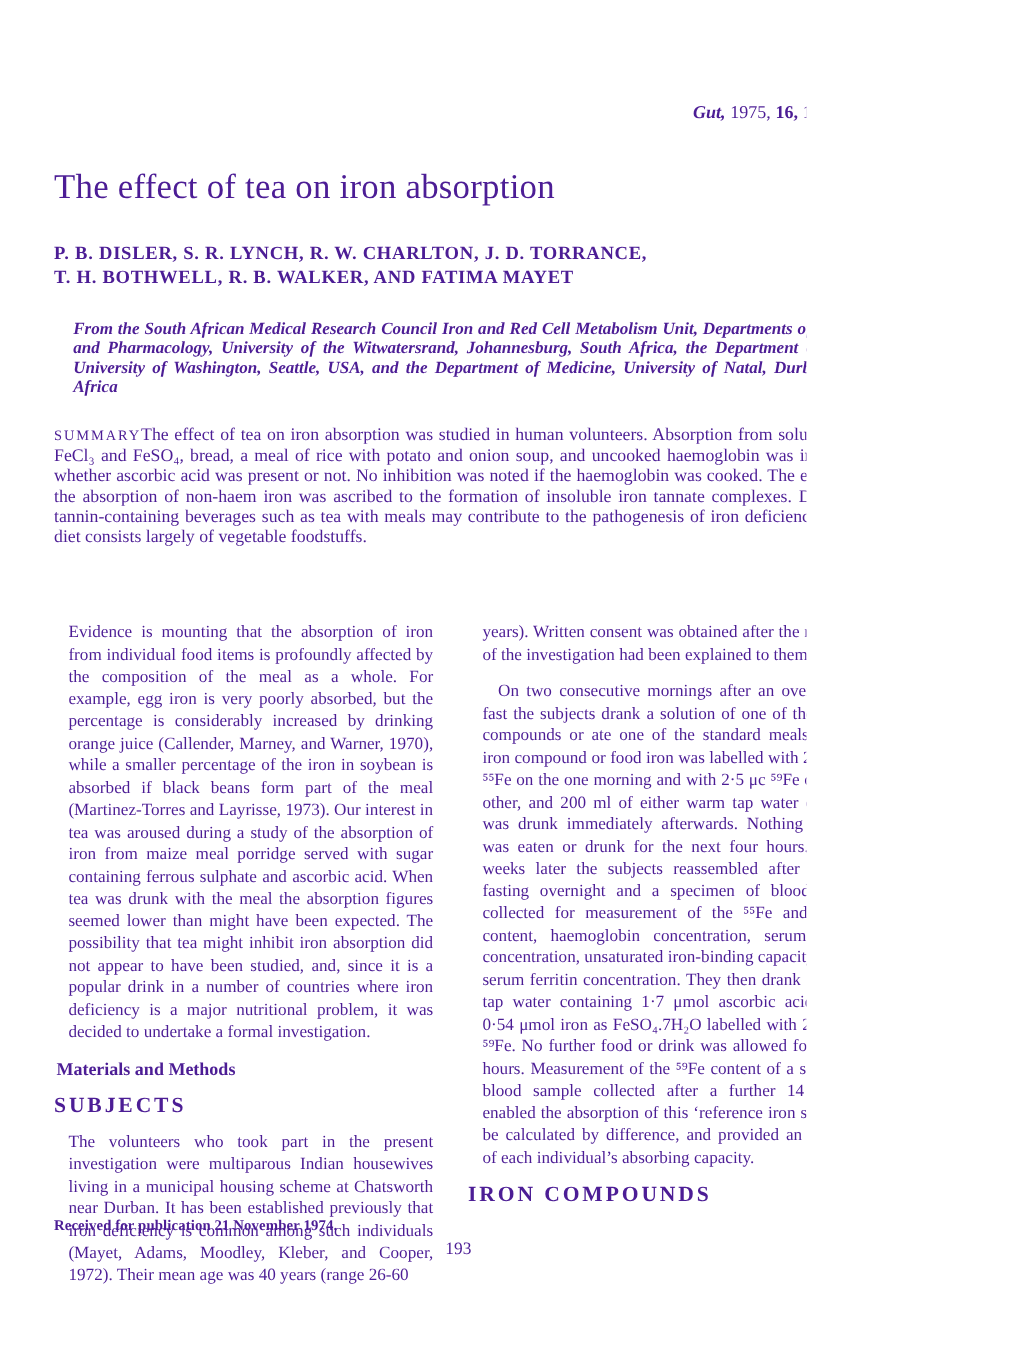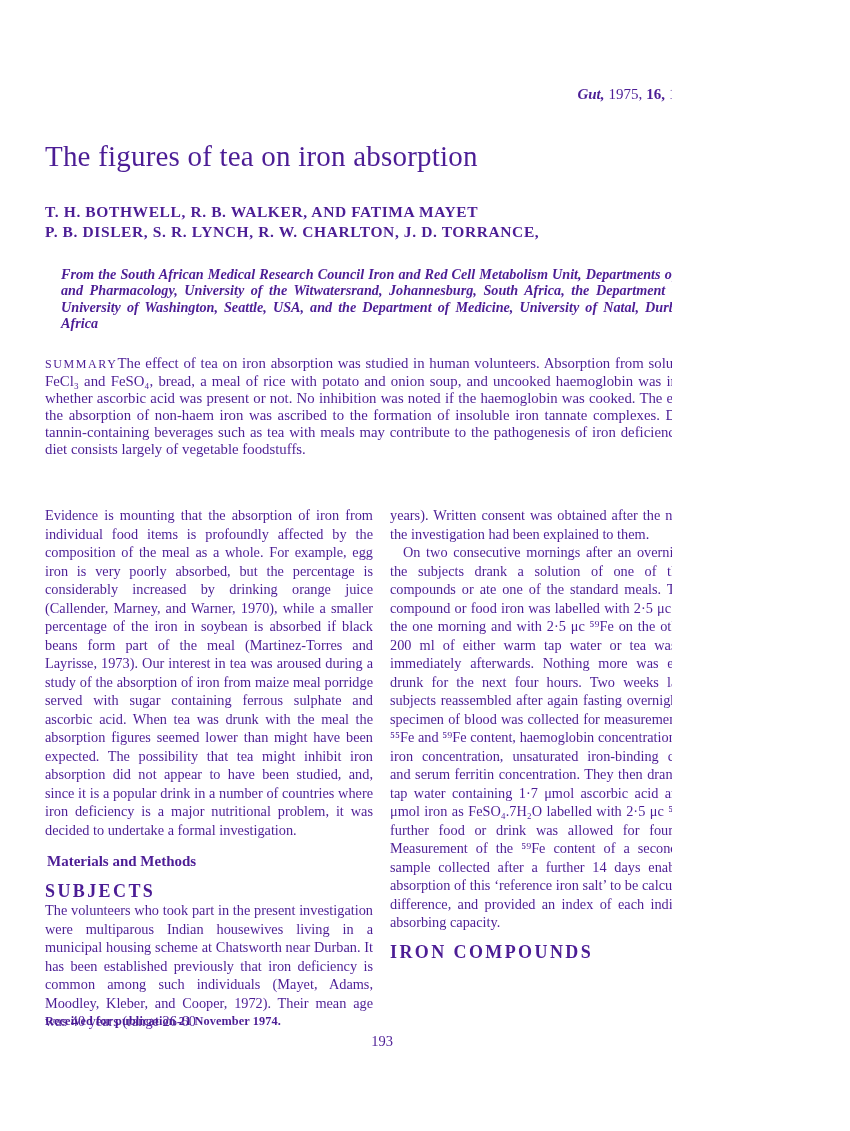--- a/index.html
+++ b/index.html
@@ -82,21 +82,21 @@
     width: 674px;
     display: flex;
     gap: 17px;
   }
   .col {
     width: 328px;
     font-size: 14.3px;
     line-height: 18.5px;
     text-align: justify;
   }
-  .col p { margin: 0; }
+  .col p { margin: 12px; }
   .col p.indent { text-indent: 13px; }
   .section-heading {
     margin: 13px 0 6px 2px;
     font-size: 15px;
     font-weight: bold;
   }
   .subheading {
     margin: 11px 0 1px 0;
     font-size: 18px;
     font-weight: bold;
@@ -121,25 +121,25 @@
 </style>
 </head>
 <body>
 
 <div class="page">
 
   <div class="journal-line">
     <span class="jname">Gut,</span><span>1975,</span><span class="jvol">16,</span><span>193-200</span>
   </div>
 
-  <h1 class="title">The figures of tea on iron absorption</h1>
+  <h1 class="title">The effect of tea on iron absorption</h1>
 
   <div class="authors">
+    <div>P. B. DISLER, S. R. LYNCH, R. W. CHARLTON, J. D. TORRANCE,</div>
     <div>T. H. BOTHWELL, R. B. WALKER, AND FATIMA MAYET</div>
-    <div>P. B. DISLER, S. R. LYNCH, R. W. CHARLTON, J. D. TORRANCE,</div>
   </div>
 
   <p class="affiliation">From the South African Medical Research Council Iron and Red Cell Metabolism Unit, Departments of Medicine and Pharmacology, University of the Witwatersrand, Johannesburg, South Africa, the Department of Botany, University of Washington, Seattle, USA, and the Department of Medicine, University of Natal, Durban, South Africa</p>
 
   <p class="summary"><span class="sc">SUMMARY</span><span>The effect of tea on iron absorption was studied in human volunteers. Absorption from solutions of FeCl₃ and FeSO₄, bread, a meal of rice with potato and onion soup, and uncooked haemoglobin was inhibited whether ascorbic acid was present or not. No inhibition was noted if the haemoglobin was cooked. The effect on the absorption of non-haem iron was ascribed to the formation of insoluble iron tannate complexes. Drinking tannin-containing beverages such as tea with meals may contribute to the pathogenesis of iron deficiency if the diet consists largely of vegetable foodstuffs.</span></p>
 
   <div class="columns">
     <div class="col">
       <p>Evidence is mounting that the absorption of iron from individual food items is profoundly affected by the composition of the meal as a whole. For example, egg iron is very poorly absorbed, but the percentage is considerably increased by drinking orange juice (Callender, Marney, and Warner, 1970), while a smaller percentage of the iron in soybean is absorbed if black beans form part of the meal (Martinez-Torres and Layrisse, 1973). Our interest in tea was aroused during a study of the absorption of iron from maize meal porridge served with sugar containing ferrous sulphate and ascorbic acid. When tea was drunk with the meal the absorption figures seemed lower than might have been expected. The possibility that tea might inhibit iron absorption did not appear to have been studied, and, since it is a popular drink in a number of countries where iron deficiency is a major nutritional problem, it was decided to undertake a formal investigation.</p>
       <h2 class="section-heading">Materials and Methods</h2>

